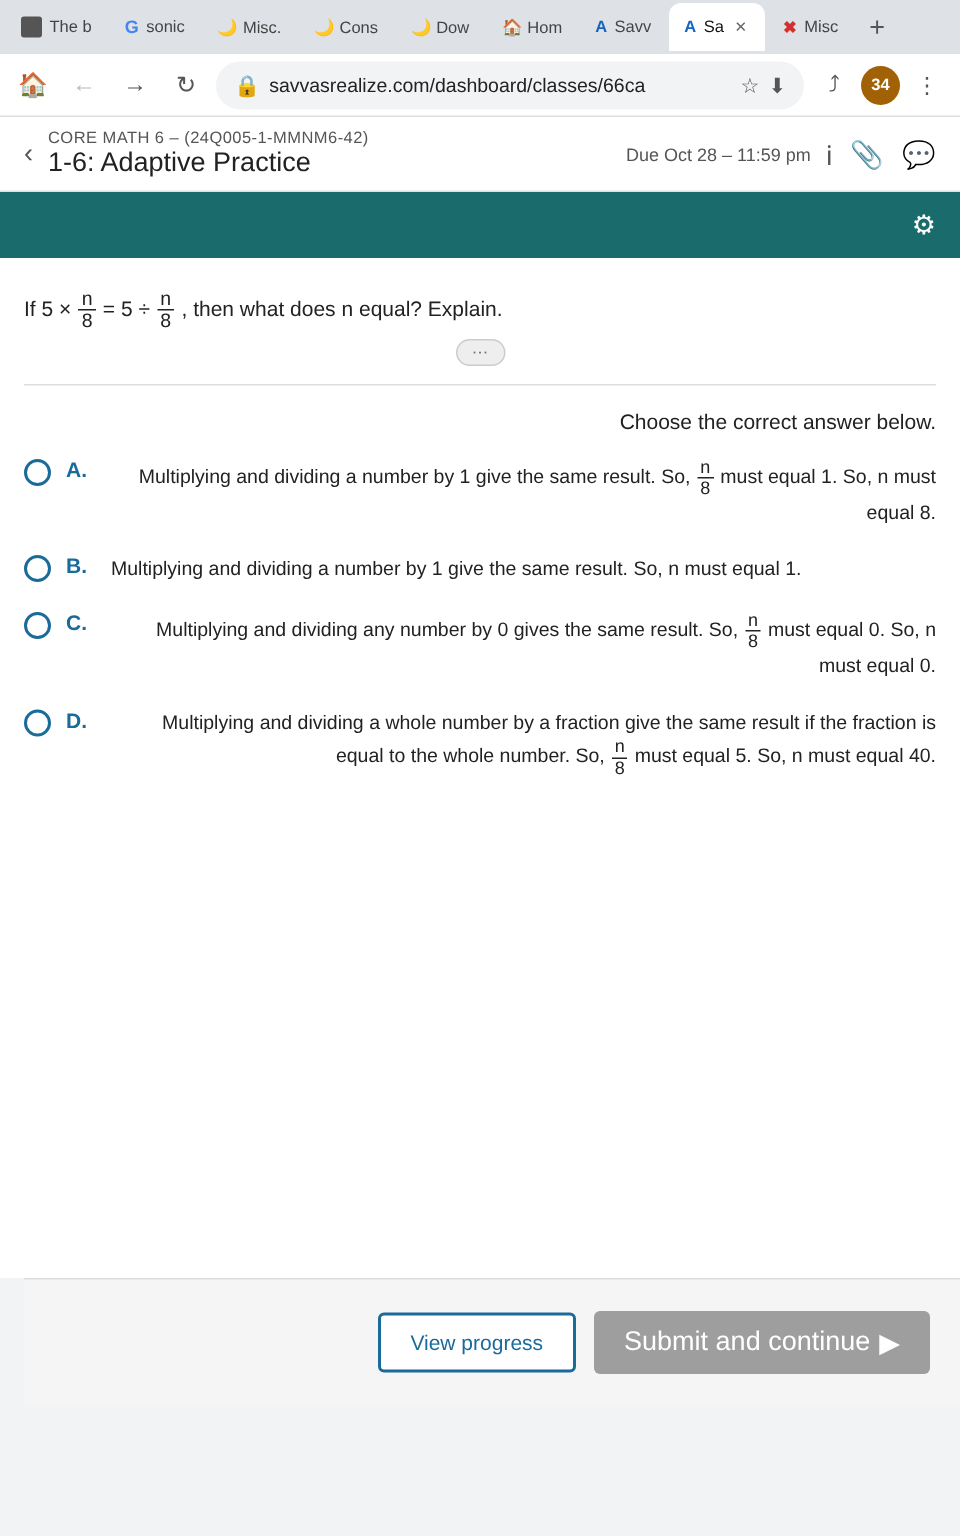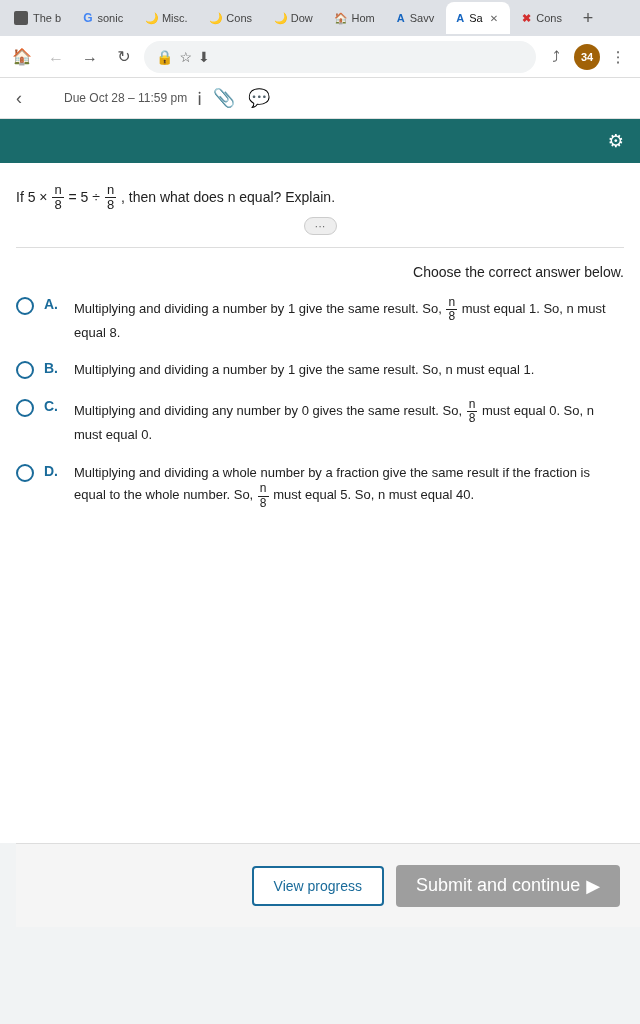--- a/index.html
+++ b/index.html
@@ -240,20 +240,21 @@
       font-size: 14px;
       font-weight: bold;
       color: #1a6b9a;
       min-width: 20px;
       flex-shrink: 0;
     }
     .choice-text {
       font-size: 13px;
       color: #222;
       line-height: 1.5;
+      text-align: right;
     }
     .choice-text .fraction {
       font-size: 12px;
     }
 
     
     .footer {
       background: #f5f5f5;
       border-top: 1px solid #ddd;
       height: 84px;
@@ -332,44 +333,49 @@
     <span style="color:#1565c0;font-weight:bold;">A</span>
     <span>Savv</span>
   </div>
   <div class="tab active">
     <span style="color:#1565c0;font-weight:bold;">A</span>
     <span>Sa</span>
     <span class="tab-close">✕</span>
   </div>
   <div class="tab">
     <span style="color:#d32f2f;font-weight:bold;">✖</span>
-    <span>Cons</span>
+    <span>Misc</span>
   </div>
   <div class="tab-new">+</div>
 </div>
 
 <div class="browser-addressbar">
   <div class="nav-btn">🏠</div>
   <div class="nav-btn disabled">←</div>
   <div class="nav-btn">→</div>
   <div class="nav-btn">↻</div>
   <div class="address-box">
     <span class="address-icon">🔒</span>
+    <span class="address-text">savvasrealize.com/dashboard/classes/66ca</span>
     <span class="address-icon">☆</span>
     <span class="address-icon">⬇</span>
   </div>
   <div class="browser-actions">
     <div class="browser-action-btn">⤴</div>
     <div class="profile-circle">34</div>
     <div class="browser-action-btn">⋮</div>
   </div>
 </div>
 
 <div class="page-header">
   <a class="back-btn">‹</a>
+  <div class="header-info">
+    <div class="breadcrumb-text">CORE MATH 6 – (24Q005-1-MMNM6-42)</div>
+    <div class="page-title">1-6: Adaptive Practice</div>
+  </div>
   <div class="due-text">Due  Oct 28 – 11:59 pm</div>
   <div class="header-icons">
     <span>ℹ</span>
     <span>📎</span>
     <span>💬</span>
   </div>
 </div>
 
 <div class="teal-banner">
   <span class="gear-icon">⚙</span>

